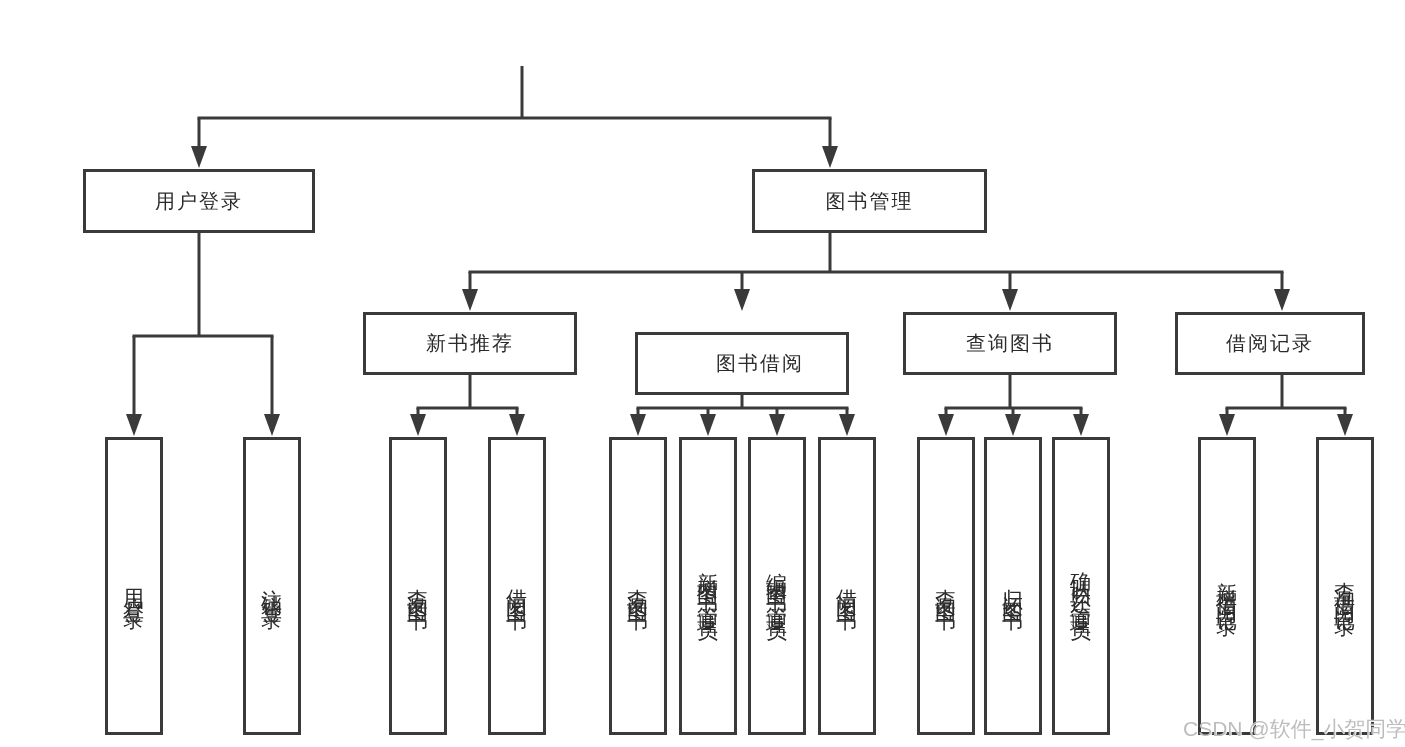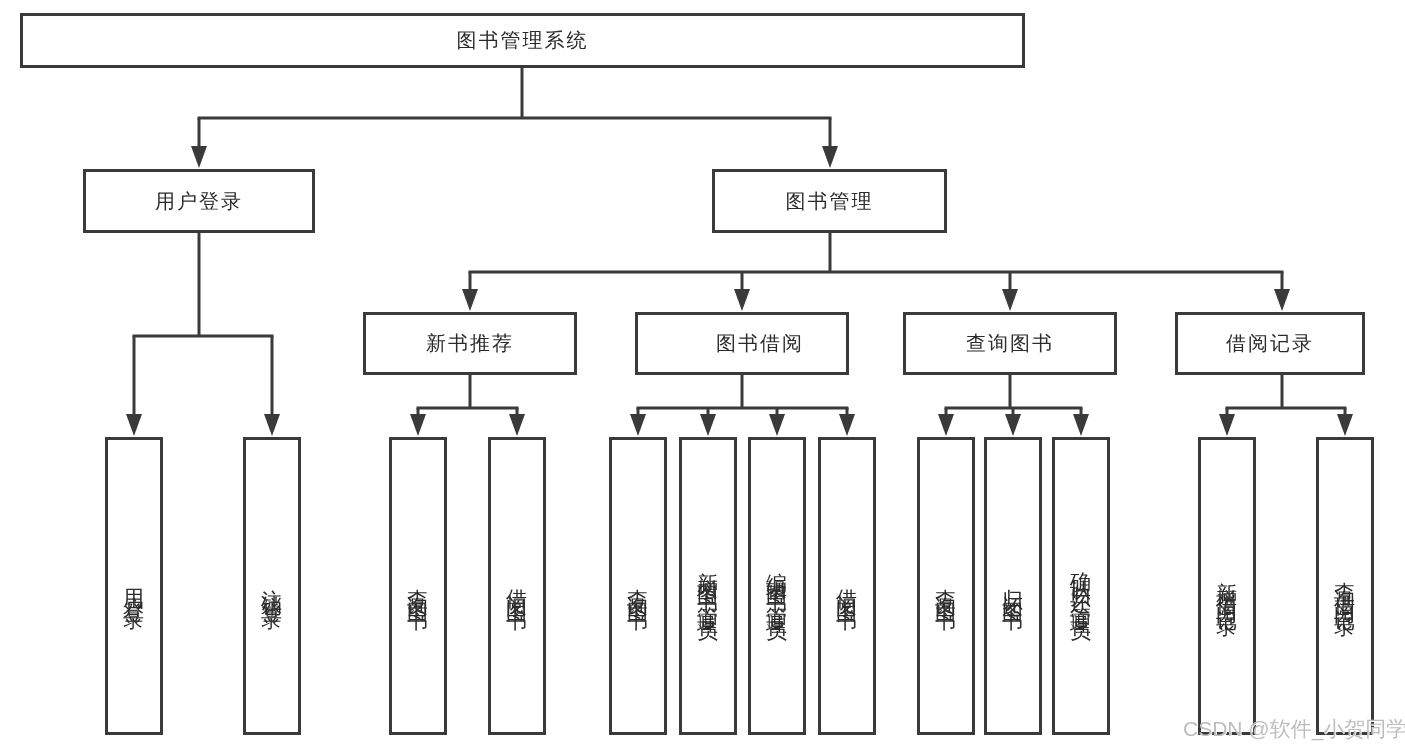--- a/index.html
+++ b/index.html
@@ -94,35 +94,32 @@
       <polygon points="777,436 769,414 785,414"></polygon>
       <polygon points="847,436 839,414 855,414"></polygon>
       <polygon points="946,436 938,414 954,414"></polygon>
       <polygon points="1013,436 1005,414 1021,414"></polygon>
       <polygon points="1081,436 1073,414 1089,414"></polygon>
       <polygon points="1227,436 1219,414 1235,414"></polygon>
       <polygon points="1345,436 1337,414 1353,414"></polygon>
     </g>
   </svg>
 
-  <div class="box" style="left:20px;top:13px;width:1005px;height:55px;">
-    <span>图书管理系统</span>
-  </div>
 
   <div class="box" style="left:83px;top:169px;width:232px;height:64px;">
     <span>用户登录</span>
   </div>
-  <div class="box" style="left:712px;top:169px;width:235px;height:64px;">
+  <div class="box" style="left:752px;top:169px;width:235px;height:64px;">
     <span>图书管理</span>
   </div>
 
   <div class="box" style="left:363px;top:312px;width:214px;height:63px;">
     <span>新书推荐</span>
   </div>
-  <div class="box" style="left:635px;top:312px;width:214px;height:63px;padding-left:36px;">
+  <div class="box" style="left:635px;top:332px;width:214px;height:63px;padding-left:36px;">
     <span>图书借阅</span>
   </div>
   <div class="box" style="left:903px;top:312px;width:214px;height:63px;">
     <span>查询图书</span>
   </div>
   <div class="box" style="left:1175px;top:312px;width:190px;height:63px;">
     <span>借阅记录</span>
   </div>
 
   <div class="leaf" style="left:105px;">

